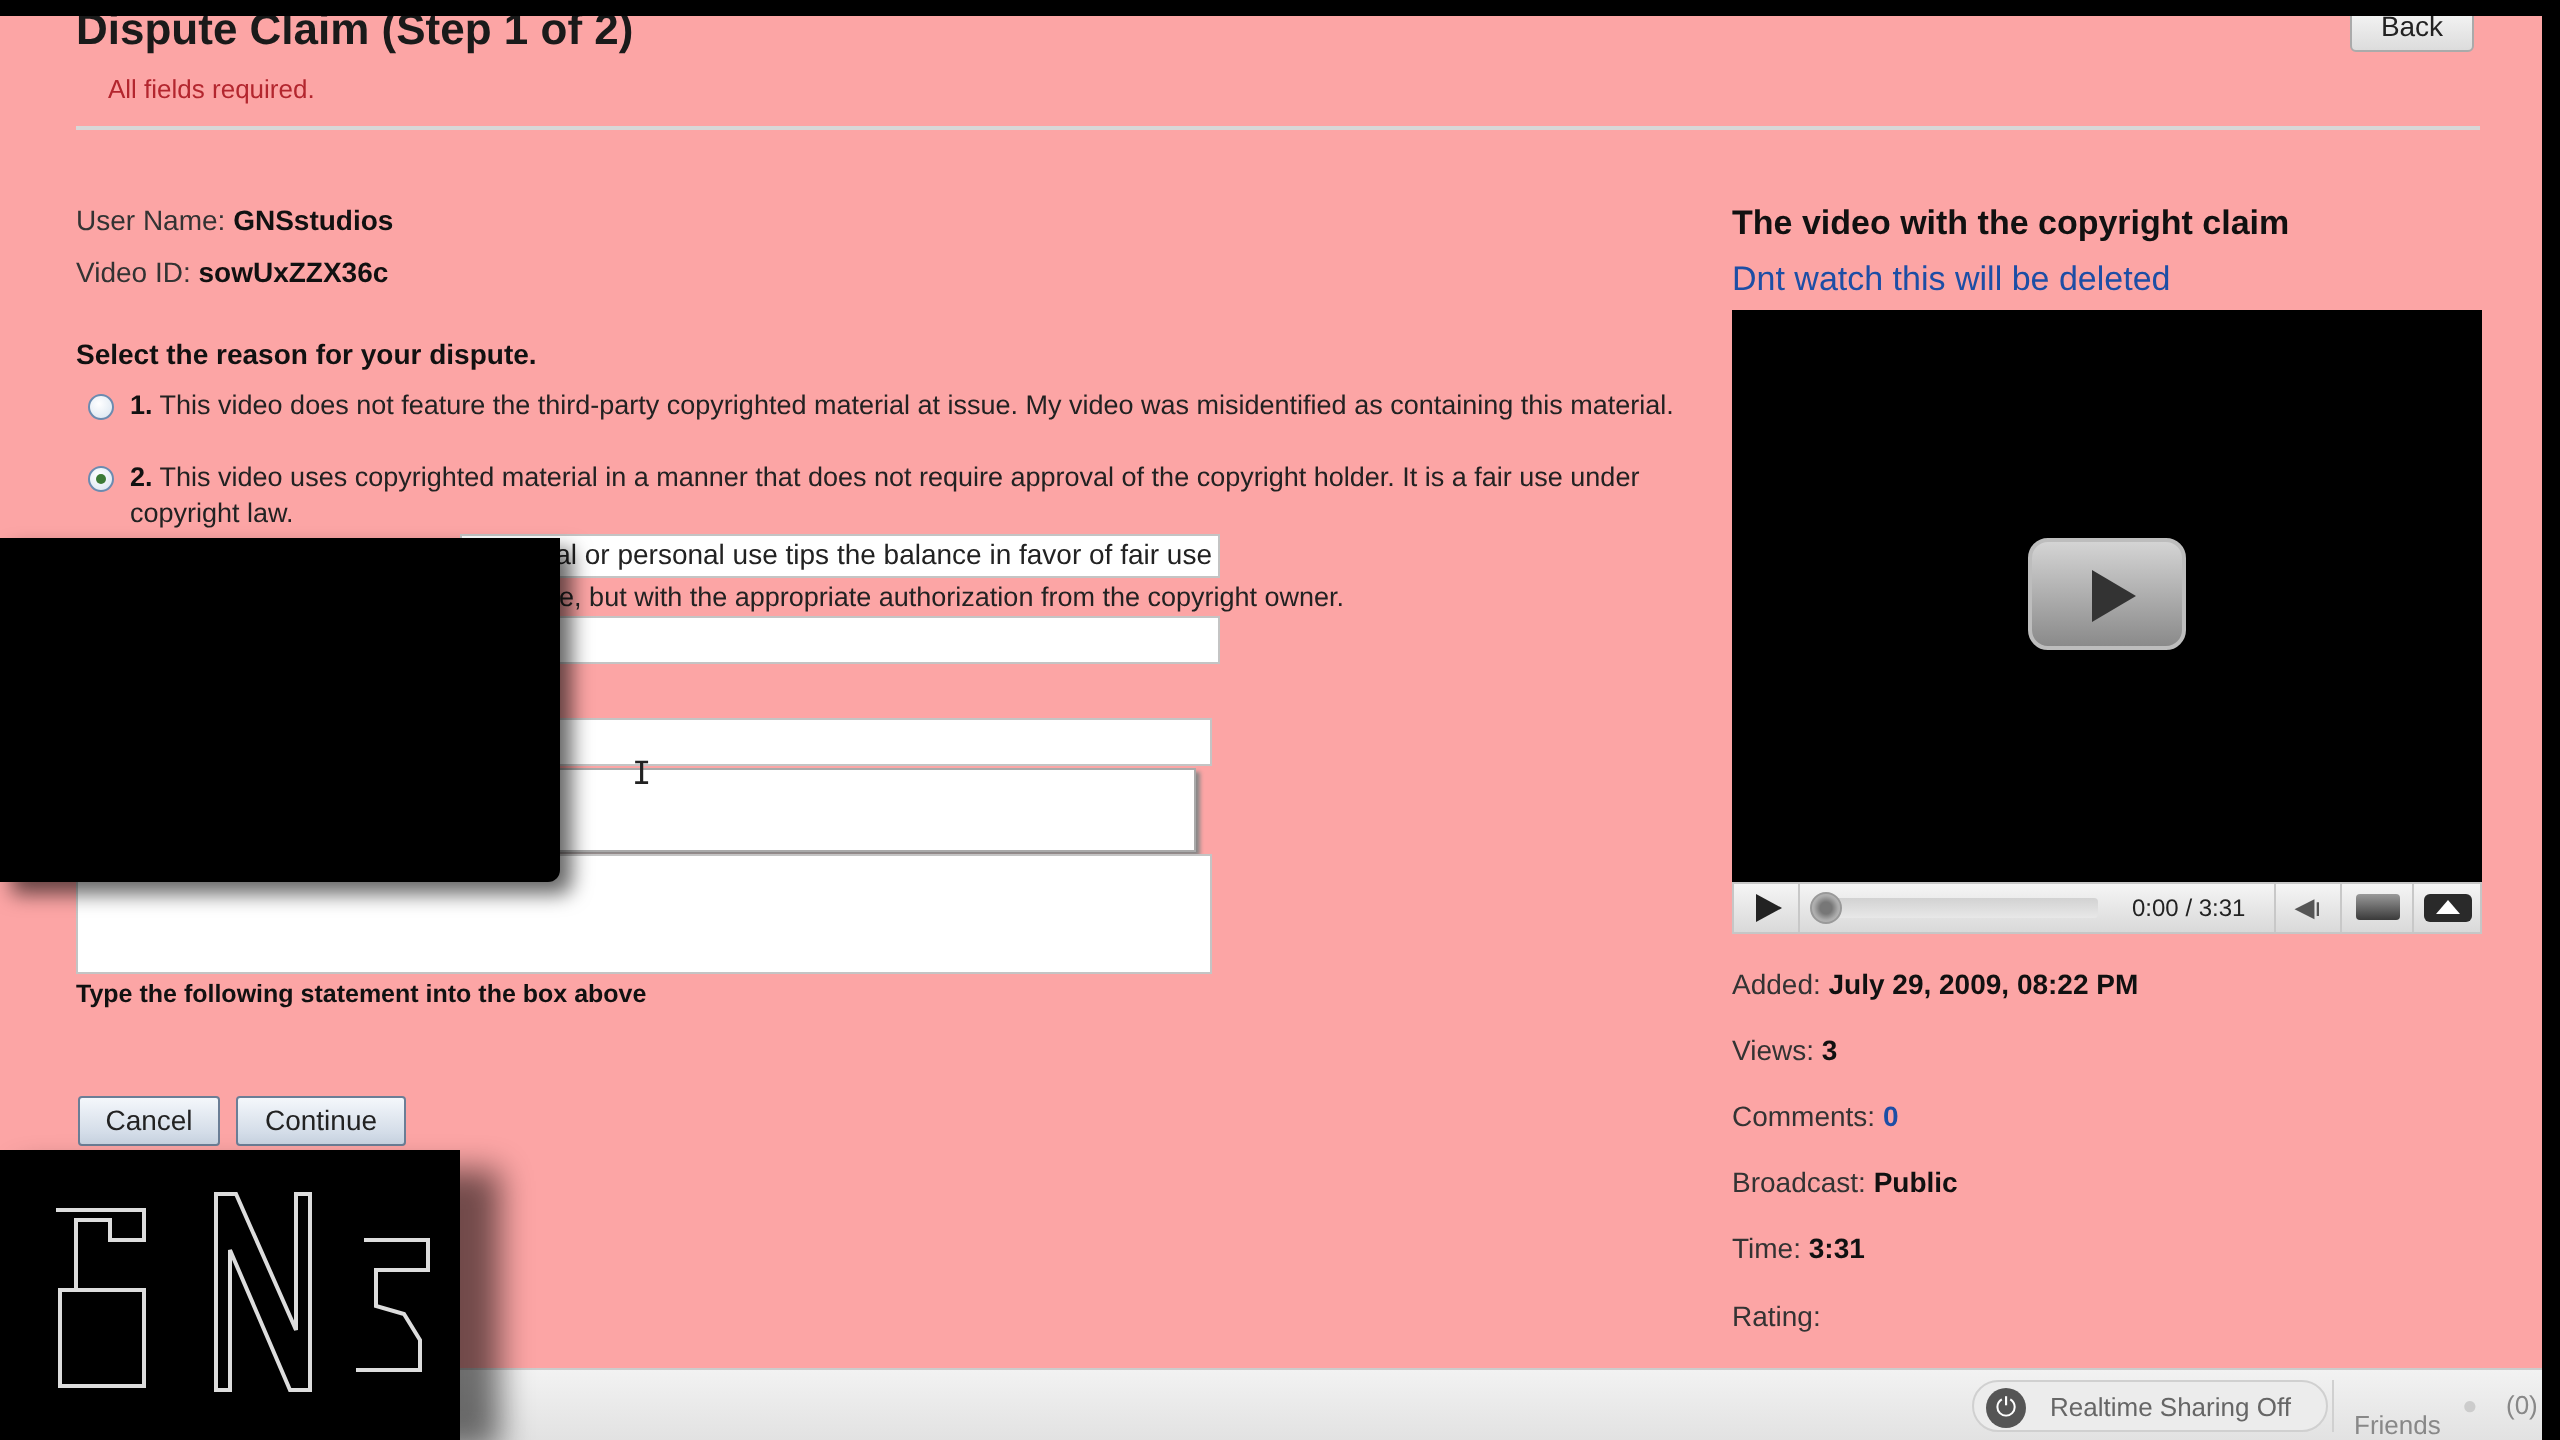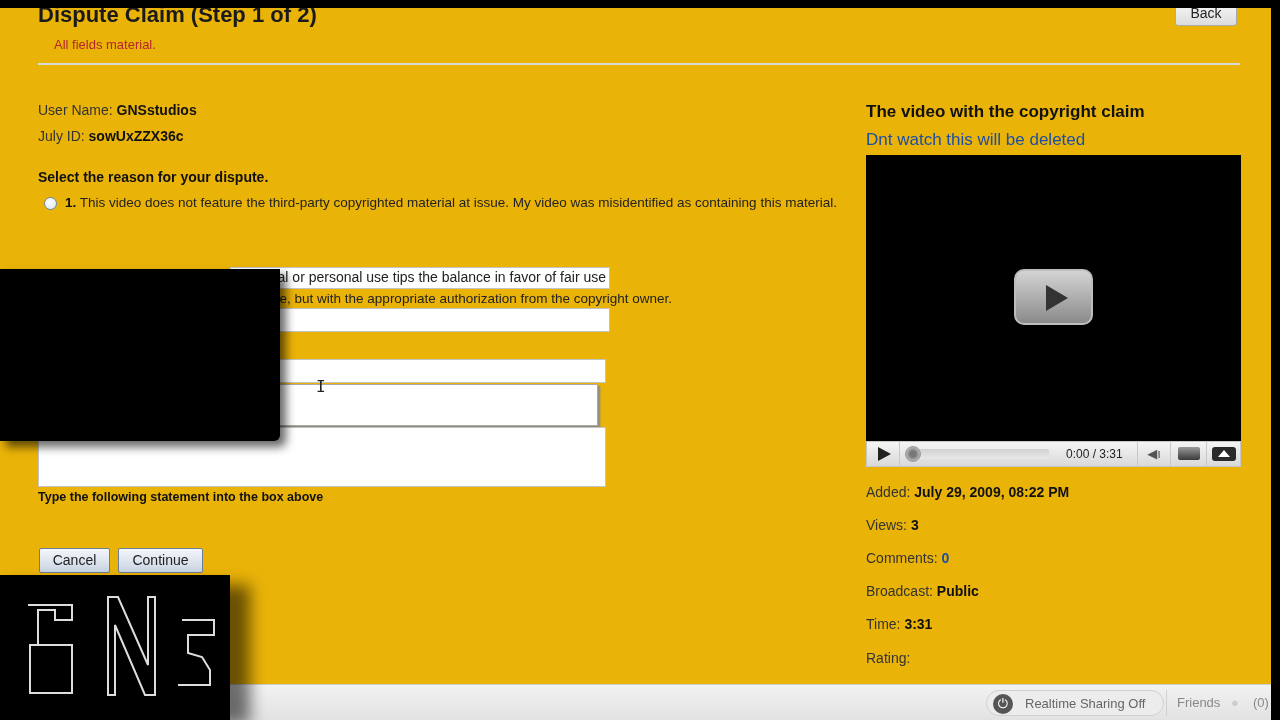--- a/index.html
+++ b/index.html
@@ -1,19 +1,19 @@
 <!DOCTYPE html>
 <html><head>
 <meta charset="utf-8">
 <style>
   * { box-sizing: border-box; margin: 0; padding: 0; }
   html, body { width: 1280px; height: 720px; overflow: hidden; background: #000; }
   body { font-family: "Liberation Sans", sans-serif; color: #222; position: relative; }
 
-  .page { position: absolute; left: 0; top: 8px; width: 1271px; height: 712px; background: #eab308; overflow: hidden; }
+  .page { position: absolute; left: 0; top: 8px; width: 1271px; height: 712px; background: #fca5a5; overflow: hidden; }
 
   .title { position: absolute; left: 38px; top: -6px; font-size: 22px; font-weight: bold; color: #1a1a1a; white-space: nowrap; }
   .required { position: absolute; left: 54px; top: 29px; font-size: 13px; color: #b3262e; }
   .back-btn { position: absolute; left: 1175px; top: -8px; width: 62px; height: 26px; border: 1px solid #aaa; border-radius: 3px;
     background: linear-gradient(#fafafa, #dcdcdc); font-size: 14px; color: #222; text-align: center; line-height: 24px; cursor: pointer; }
   .rule { position: absolute; left: 38px; top: 55px; width: 1202px; height: 2px; background: #d8d8d8; }
 
   .meta-line { position: absolute; left: 38px; font-size: 14px; color: #333; white-space: nowrap; }
   .meta-line b { color: #111; }
 
@@ -71,49 +71,54 @@
   .info { position: absolute; left: 866px; font-size: 14px; color: #333; white-space: nowrap; }
   .info b { color: #111; }
   .info .blue { color: #1d4ea5; font-weight: bold; }
 
   
   .statusbar { position: absolute; left: 0; top: 676px; width: 1280px; height: 36px; background: linear-gradient(#f2f2f2, #e2e2e2); border-top: 1px solid #ccc; }
   .rts { position: absolute; left: 986px; top: 5px; height: 26px; width: 178px; border-radius: 13px; background: #ececec; border: 1px solid #d0d0d0; cursor: pointer; }
   .rts .power { position: absolute; left: 6px; top: 3px; width: 20px; height: 20px; border-radius: 50%; background: #555; color: #fff; font-size: 13px; text-align: center; line-height: 20px; }
   .rts .lbl { position: absolute; left: 38px; top: 5px; font-size: 13px; color: #666; text-align: right; }
   .friends { position: absolute; left: 1166px; top: 5px; height: 26px; width: 114px; border-left: 1px solid #d0d0d0; cursor: pointer; }
-  .friends .lbl { position: absolute; left: 10px; top: 5px; font-size: 13px; color: #888; }
+  .friends .lbl { position: absolute; left: 10px; top: 15px; font-size: 13px; color: #888; }
   .friends .person { position: absolute; left: 64px; top: 5px; font-size: 13px; color: #ccc; }
   .friends .count { position: absolute; left: 86px; top: 5px; font-size: 13px; color: #888; }
 </style>
 </head>
 <body>
 
 <div class="page">
 
   <div class="title">Dispute Claim (Step 1 of 2)</div>
-  <div class="required">All fields material.</div>
+  <div class="required">All fields required.</div>
   <div class="back-btn">Back</div>
   <div class="rule"></div>
 
   <div class="meta-line" style="top:94px;">
     <span>User Name:</span>
     <b>GNSstudios</b>
   </div>
   <div class="meta-line" style="top:120px;">
-    <span>July ID:</span>
+    <span>Video ID:</span>
     <b>sowUxZZX36c</b>
   </div>
 
   <div class="section-h">Select the reason for your dispute.</div>
 
   <div class="option" style="top:186px;">
     <span class="radio"></span>
     <span class="text"><span class="num">1.</span>
       <span>This video does not feature the third-party copyrighted material at issue. My video was misidentified as containing this material.</span></span>
+  </div>
+  <div class="option" style="top:222px;">
+    <span class="radio checked"></span>
+    <span class="text"><span class="num">2.</span>
+      <span>This video uses copyrighted material in a manner that does not require approval of the copyright holder. It is a fair use under copyright law.</span></span>
   </div>
 
   <div class="explain-label">Please explain briefly:</div>
   <div class="explain-input">tional or personal use tips the balance in favor of fair use."</div>
   <div class="option3">ed material at issue, but with the appropriate authorization from the copyright owner.</div>
 
   <div class="field" style="left:230px; top:300px; width:380px; height:24px;"></div>
   <div class="field" style="left:230px; top:351px; width:376px; height:24px;"></div>
   <div class="field shadowed" style="left:230px; top:376px; width:368px; height:42px;"></div>
   <div class="field" style="left:38px; top:419px; width:568px; height:60px;"></div>

